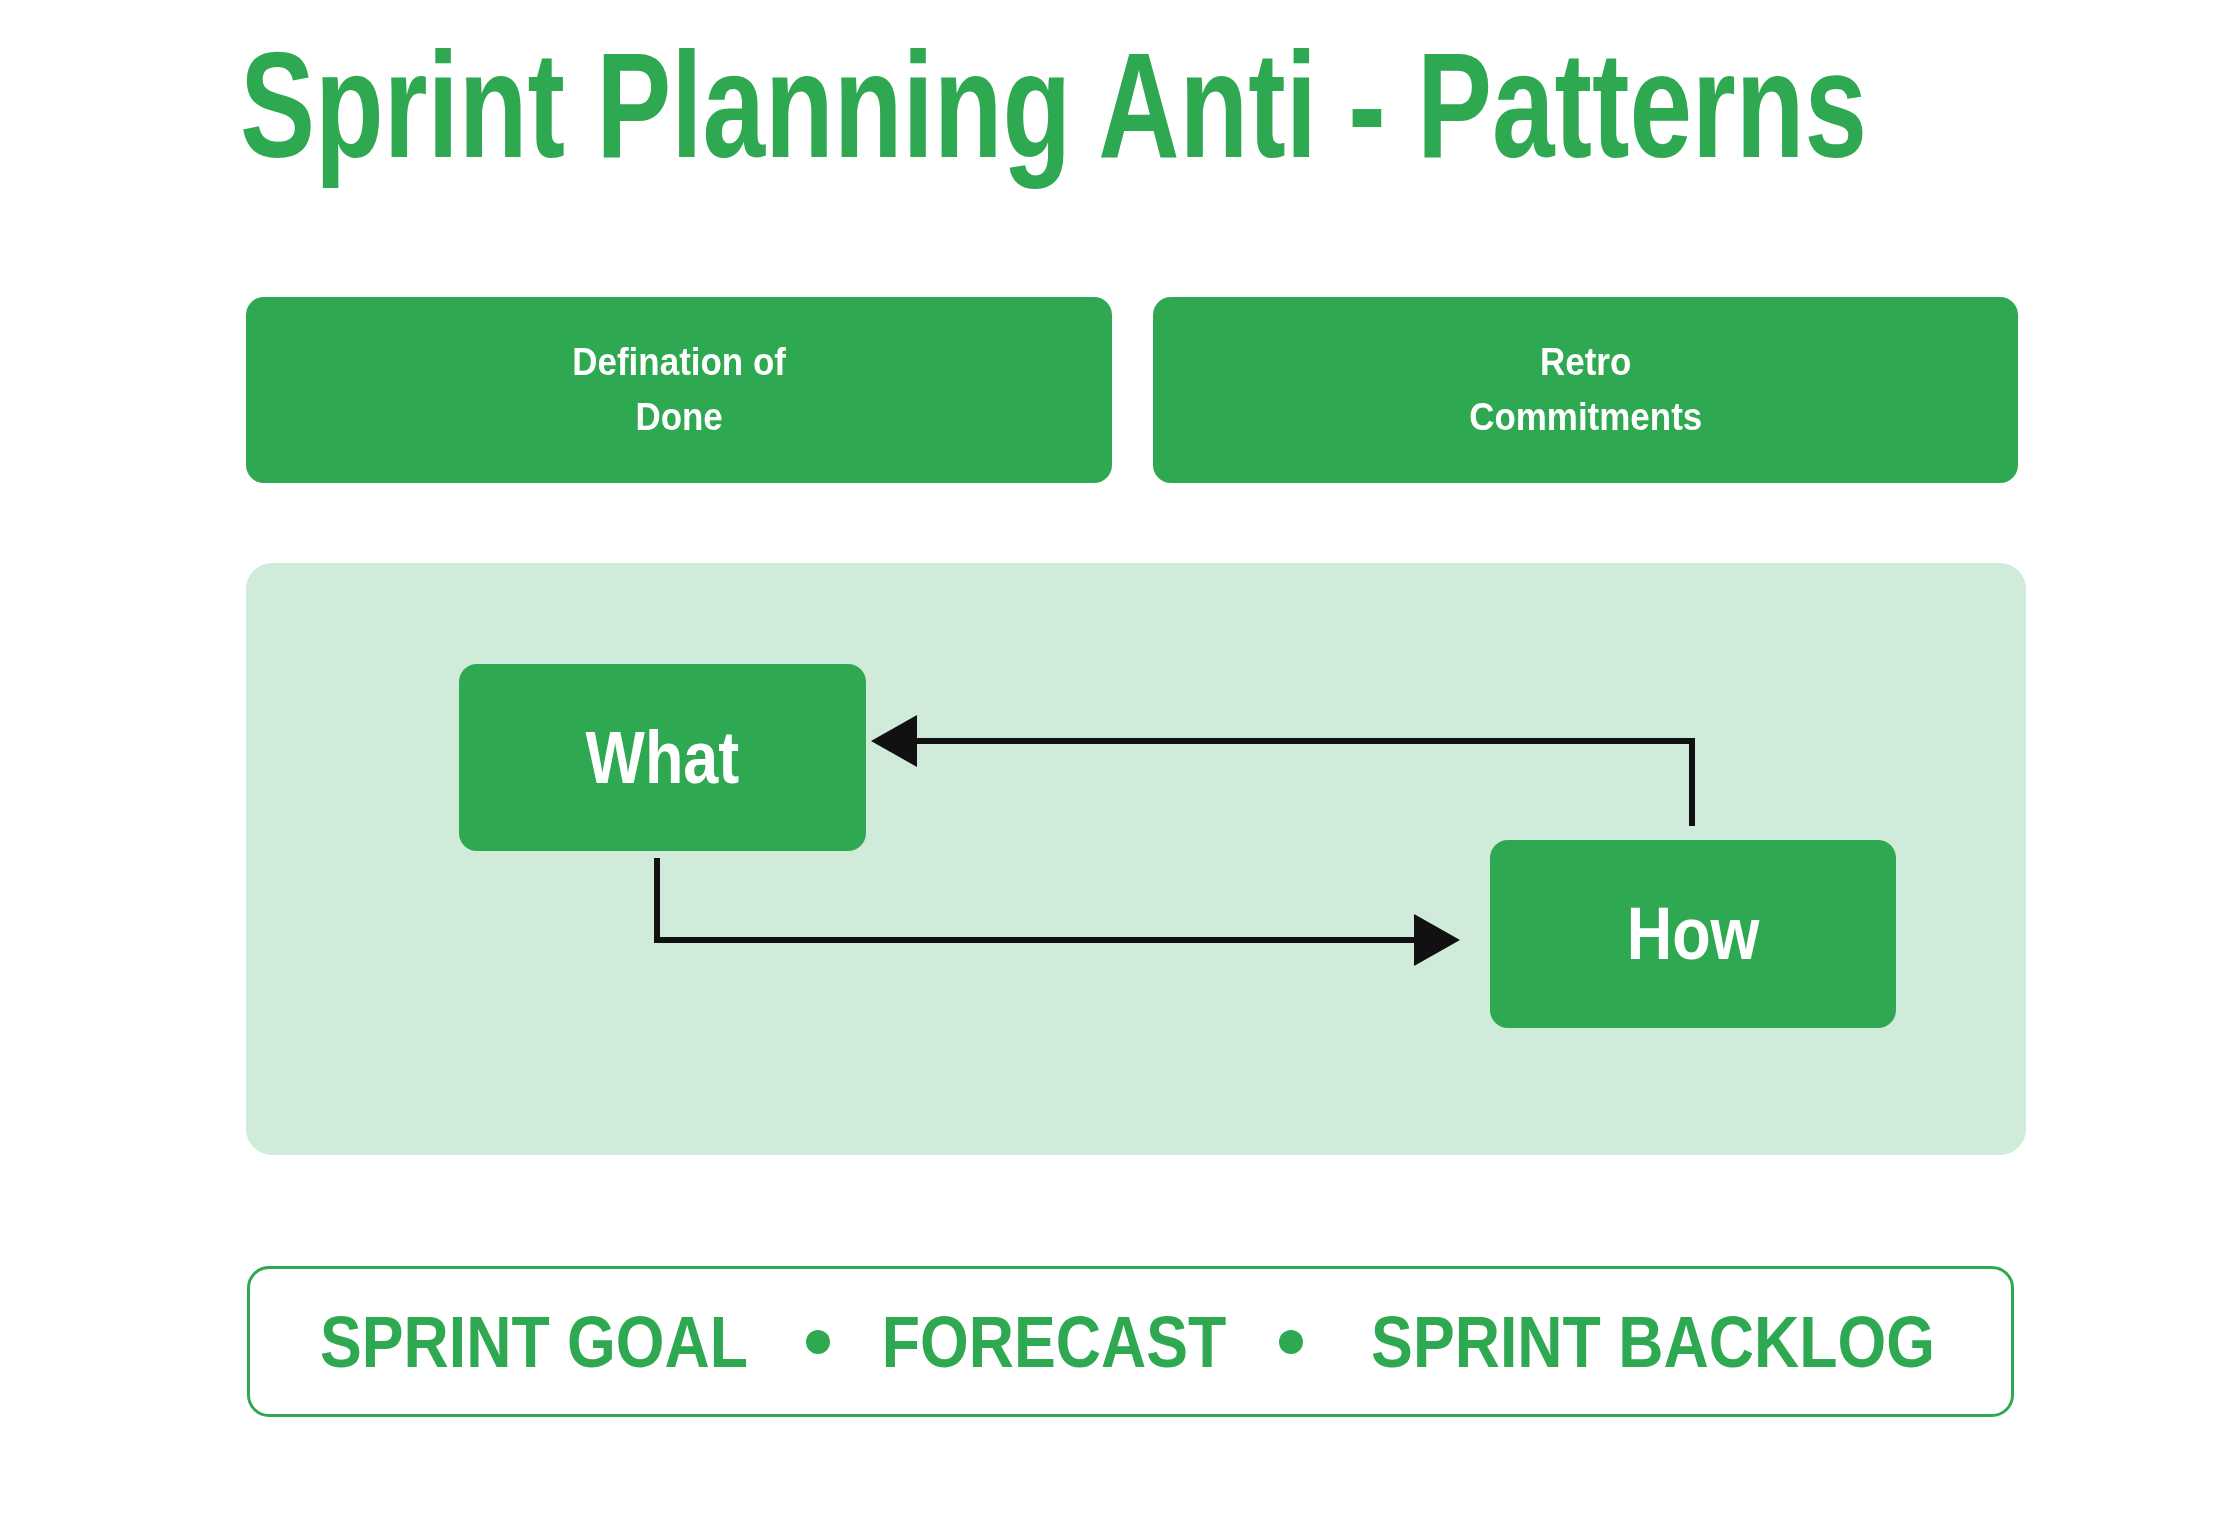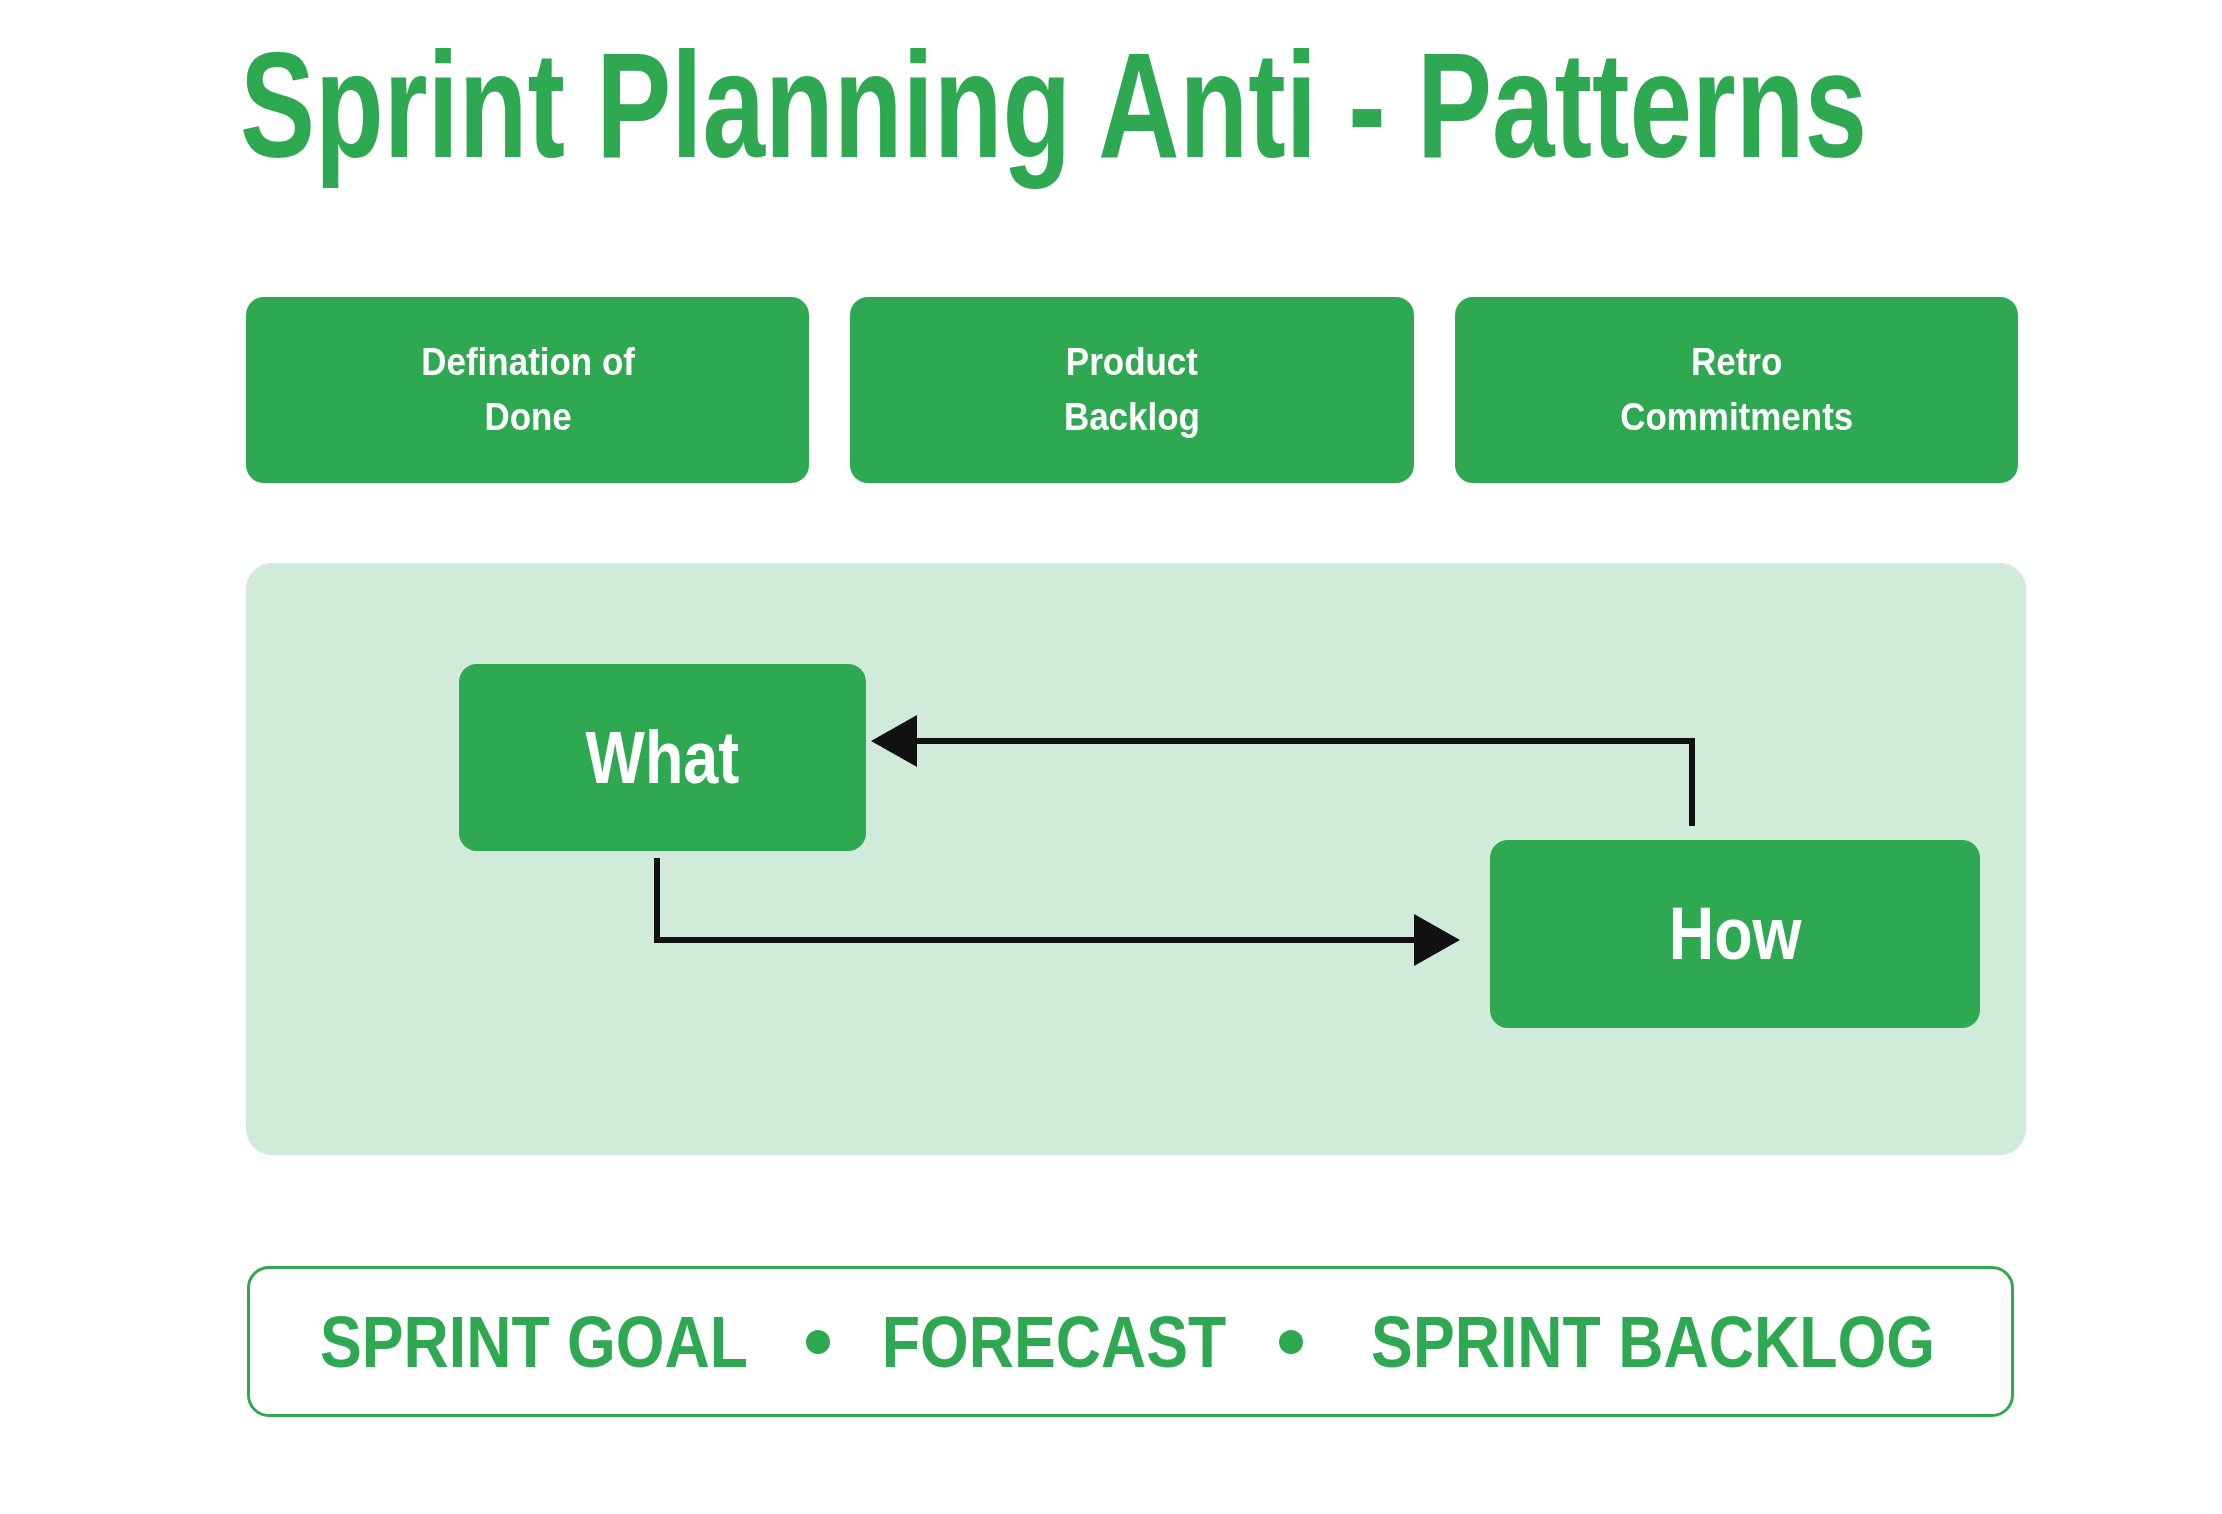--- a/index.html
+++ b/index.html
@@ -59,21 +59,21 @@
     border-radius:26px;
   }
   .node{
     position:absolute;
     background:var(--color-green);
     border-radius:18px;
     display:flex;align-items:center;justify-content:center;
     color:var(--color-text_white);
   }
   .node-what{left:439px;top:664px;width:407px;height:187px;}
-  .node-how{left:1470px;top:840px;width:490px;height:188px;}
+  .node-how{left:1470px;top:840px;width:406px;height:188px;}
   .node-label{
     display:inline-block;
     font-size:74px;font-weight:bold;line-height:1;
     transform:scaleX(0.85);
     transform-origin:center;
   }
   
   .aline{position:absolute;background:var(--color-arrow);}
   .arrowhead{position:absolute;width:0;height:0;}
   
@@ -127,24 +127,20 @@
   <div class="title">
     <span class="squeeze">Sprint Planning Anti - Patterns</span>
   </div>
 
   <div class="cards-row">
     <div class="card">
       <span class="card-label">Defination of
 Done</span>
     </div>
     <div class="card">
-      <span class="card-label">Product
-Backlog</span>
-    </div>
-    <div class="card">
       <span class="card-label">Retro
 Commitments</span>
     </div>
   </div>
 
   <div class="panel"></div>
 
   <div class="node node-what">
     <span class="node-label">What</span>
   </div>

